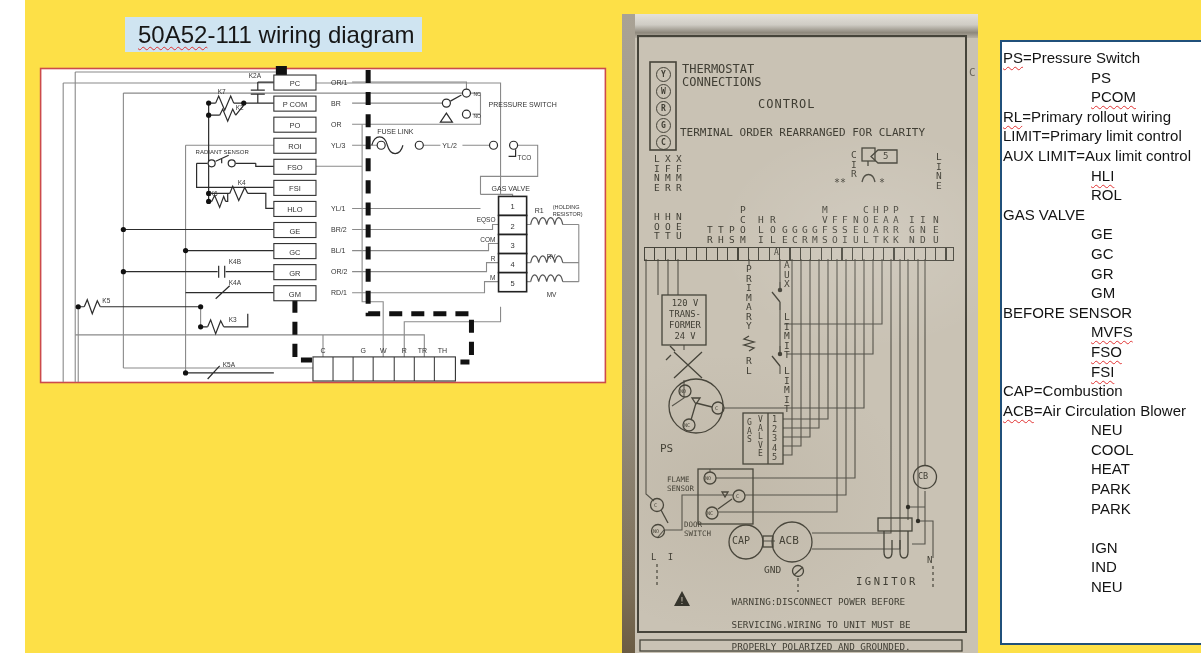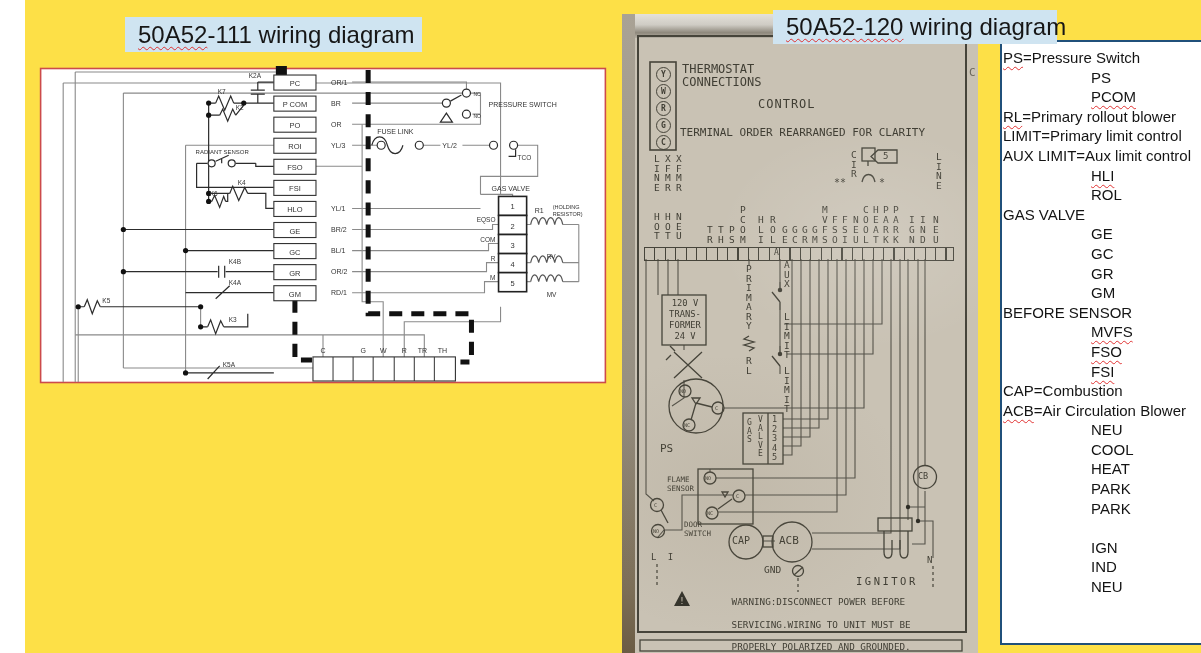--- a/index.html
+++ b/index.html
@@ -37,21 +37,20 @@
   .lg-ind{padding-left:88px;}
   svg{display:block;}
 </style>
 </head>
 <body>
 
 <div id="stage">
 
   <div class="title" style="left:100px;top:17px;width:284px;height:35px;"><span class="wavy">50A52</span><span>-111 wiring diagram</span></div>
 
-  <div class="title" style="left:748px;top:10px;width:271px;height:34px;line-height:34px;"><span class="wavy">50A52-120</span><span> wiring diagram</span></div>
 
   <svg id="schematic" width="568" height="319" viewBox="0 0 566 318">
     <rect x="1.5" y="2.5" width="563" height="313" fill="#fff" stroke="#cc4b4b" stroke-width="1.6"></rect>
 
     <g stroke="#8a8a8a" stroke-width="1.1" fill="none">
       <path d="M36,6 H236 M36,6 V315 M24,17 H460 V128 M24,17 V315 M84,27 H440 V48 H432 M84,27 V301
                M146,79 H234 M146,79 V306 M39,240 V315 M161,240 V260"></path>
       <path d="M276,100 H322 M322,58 V235 H343 V290 M283,290 V268 H110 M364,290 V255 H460 V240
                M384,290 V268 H36 M84,301 H273"></path>
       <path d="M312,16 H426 V23 M312,37 H402 M312,58 H440 V48 M312,79 H337 M383,79 H400 M422,79 H449
@@ -417,21 +416,21 @@
       <span>PROPERLY POLARIZED AND GROUNDED.</span>
     </div>
 
     <div class="sheen"></div>
   </div>
 
   <div id="legend">
       <div class="lg-line"><span class="wavy">PS</span><span>=Pressure Switch</span></div>
       <div class="lg-line lg-ind"><span>PS</span></div>
       <div class="lg-line lg-ind"><span class="wavy">PCOM</span><span></span></div>
-      <div class="lg-line"><span class="wavy">RL</span><span>=Primary rollout blower</span></div>
+      <div class="lg-line"><span class="wavy">RL</span><span>=Primary rollout wiring</span></div>
       <div class="lg-line"><span>LIMIT=Primary limit control</span></div>
       <div class="lg-line"><span>AUX LIMIT=Aux limit control</span></div>
       <div class="lg-line lg-ind"><span class="wavy">HLI</span><span></span></div>
       <div class="lg-line lg-ind"><span>ROL</span></div>
       <div class="lg-line"><span>GAS VALVE</span></div>
       <div class="lg-line lg-ind"><span>GE</span></div>
       <div class="lg-line lg-ind"><span>GC</span></div>
       <div class="lg-line lg-ind"><span>GR</span></div>
       <div class="lg-line lg-ind"><span>GM</span></div>
       <div class="lg-line"><span>BEFORE SENSOR</span></div>

